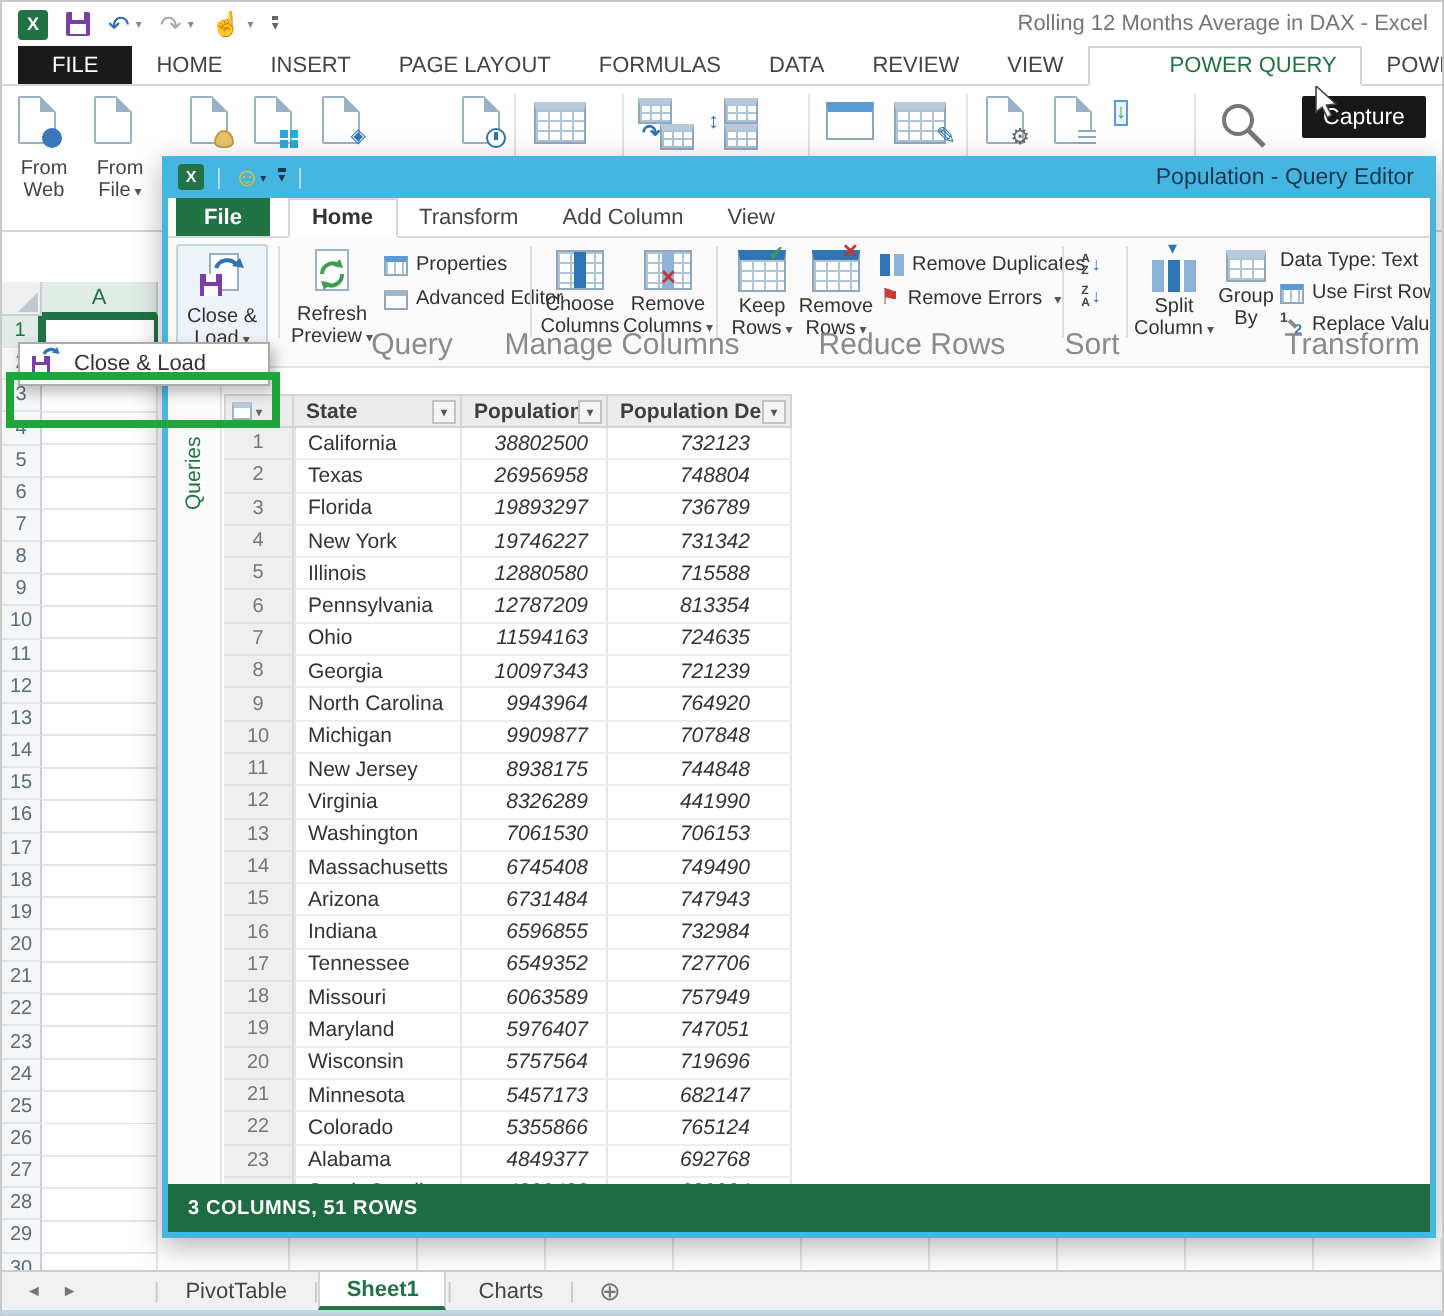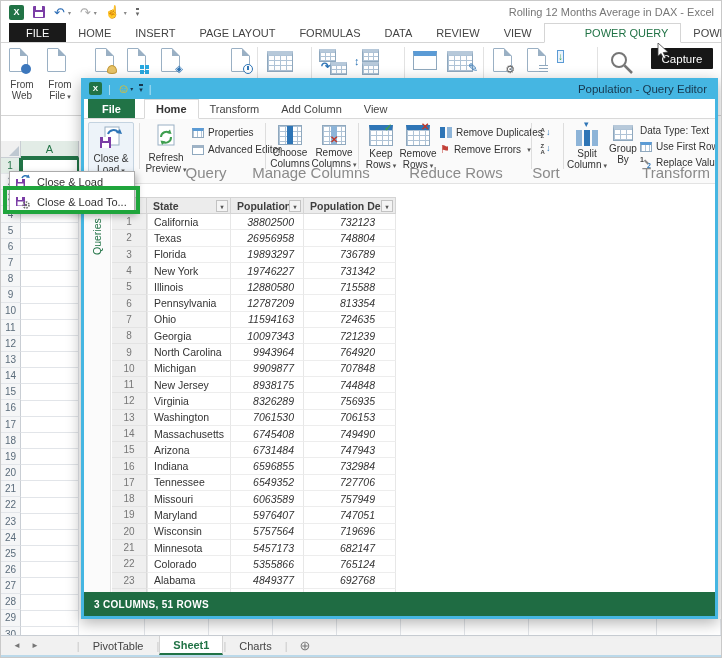--- a/index.html
+++ b/index.html
@@ -541,21 +541,21 @@
               <div class="trow">
                 <div class="tc c0">11</div>
                 <div class="tc c1">New Jersey</div>
                 <div class="tc c2">8938175</div>
                 <div class="tc c3">744848</div>
               </div>
               <div class="trow">
                 <div class="tc c0">12</div>
                 <div class="tc c1">Virginia</div>
                 <div class="tc c2">8326289</div>
-                <div class="tc c3">756935</div>
+                <div class="tc c3">441990</div>
               </div>
               <div class="trow">
                 <div class="tc c0">13</div>
                 <div class="tc c1">Washington</div>
                 <div class="tc c2">7061530</div>
                 <div class="tc c3">706153</div>
               </div>
               <div class="trow">
                 <div class="tc c0">14</div>
                 <div class="tc c1">Massachusetts</div>
@@ -636,29 +636,17 @@
         <svg width="15" height="15" viewBox="0 0 15 15">
           <rect x="1" y="5" width="9" height="9" fill="#7B3DA6"></rect>
             <rect x="3" y="5" width="4" height="3" fill="#fff"></rect>
             <rect x="2.5" y="9.5" width="6" height="4" fill="#fff"></rect>
           <path d="M7,4 a4,4 0 0 1 6,-1.5" fill="none" stroke="#2E75B6" stroke-width="1.6"></path>
             <path d="M13.6,0.5 l1.2,3.5 l-3.8,-0.6 z" fill="#2E75B6"></path>
         </svg>
       </span>
       <span>Close &amp; Load</span>
     </div>
-    <div class="menu-item">
-      <span>
-        <svg width="15" height="15" viewBox="0 0 15 15">
-          <rect x="1" y="3" width="9" height="9" fill="#7B3DA6"></rect>
-            <rect x="3" y="3" width="4" height="3" fill="#fff"></rect>
-            <rect x="2.5" y="7.5" width="6" height="4" fill="#fff"></rect>
-          <circle cx="11" cy="11" r="3" fill="none" stroke="#6B6B6B" stroke-width="1.6" stroke-dasharray="1.6 1.1"></circle>
-            <circle cx="11" cy="11" r="1.2" fill="#6B6B6B"></circle>
-        </svg>
-      </span>
-      <span>Close &amp; Load To...</span>
-    </div>
   </div>
 
   <div class="green-box"></div>
 
 </div>
 
 </body></html>

